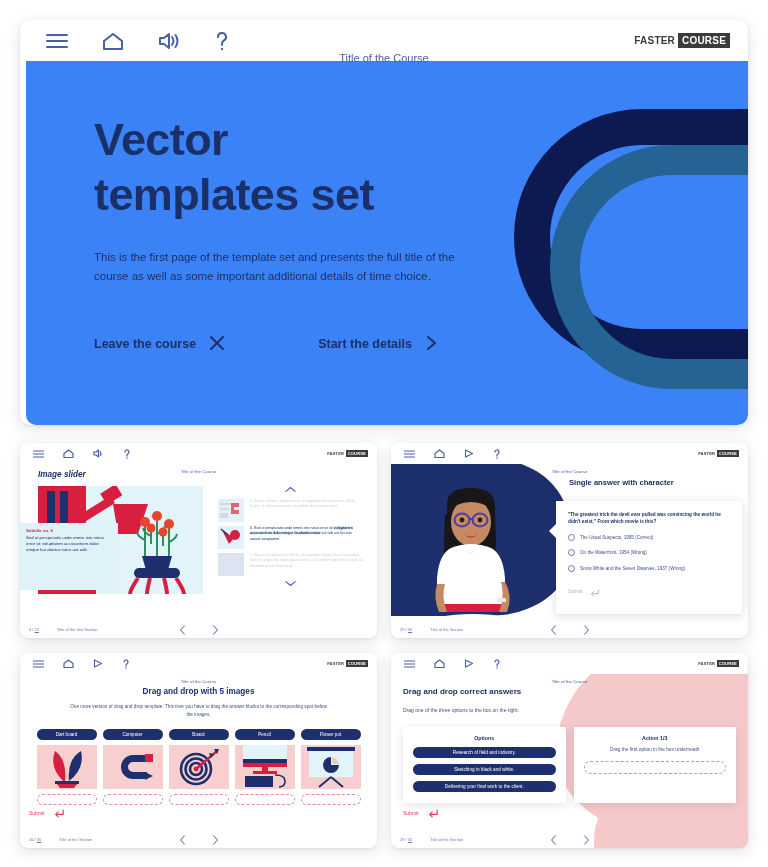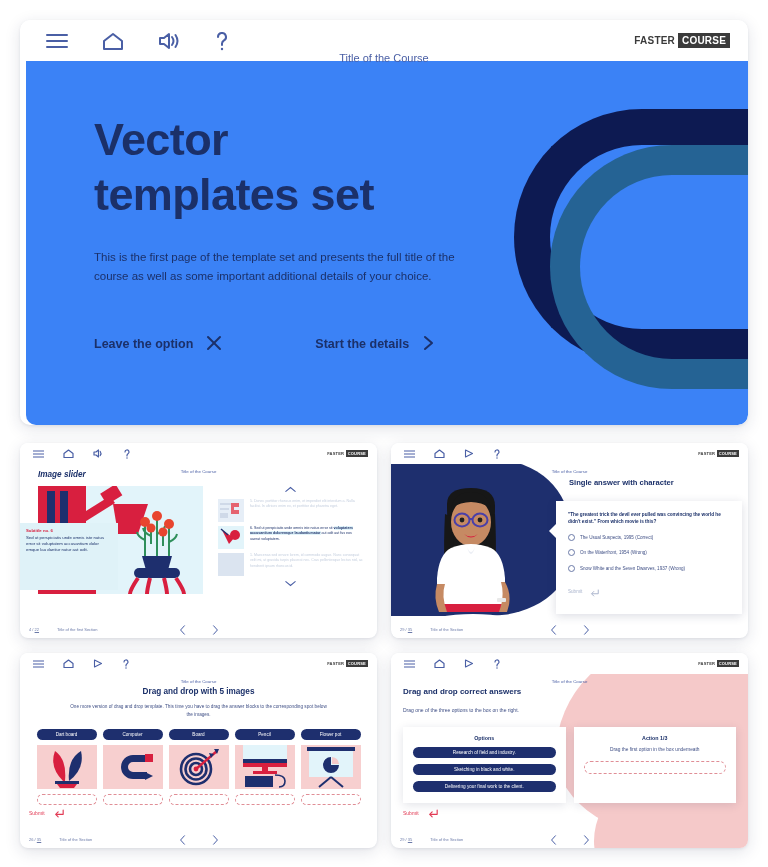--- a/index.html
+++ b/index.html
@@ -240,24 +240,24 @@
       </div>
     </div>
 
     <div class="body">
       <div class="cshape"></div>
       <div class="hero-text">
         <div class="hero-title">
           <div>Vector</div>
           <div>templates set</div>
         </div>
-        <div class="hero-sub">This is the first page of the template set and presents the full title of the course as well as some important additional details of your choice.</div>
+        <div class="hero-sub">This is the first page of the template set and presents the full title of the course as well as some important additional details of time choice.</div>
         <div class="hero-actions">
           <div class="hero-btn">
-            <span>Leave the option</span>
+            <span>Leave the course</span>
             <span>
               <svg width="16" height="16" viewBox="0 0 16 16">
                   <g stroke="#1b3069" stroke-width="2" stroke-linecap="round">
                     <line x1="2" y1="2" x2="14" y2="14"></line>
                     <line x1="14" y1="2" x2="2" y2="14"></line>
                   </g>
                 </svg>
             </span>
           </div>
           <div class="hero-btn second">

